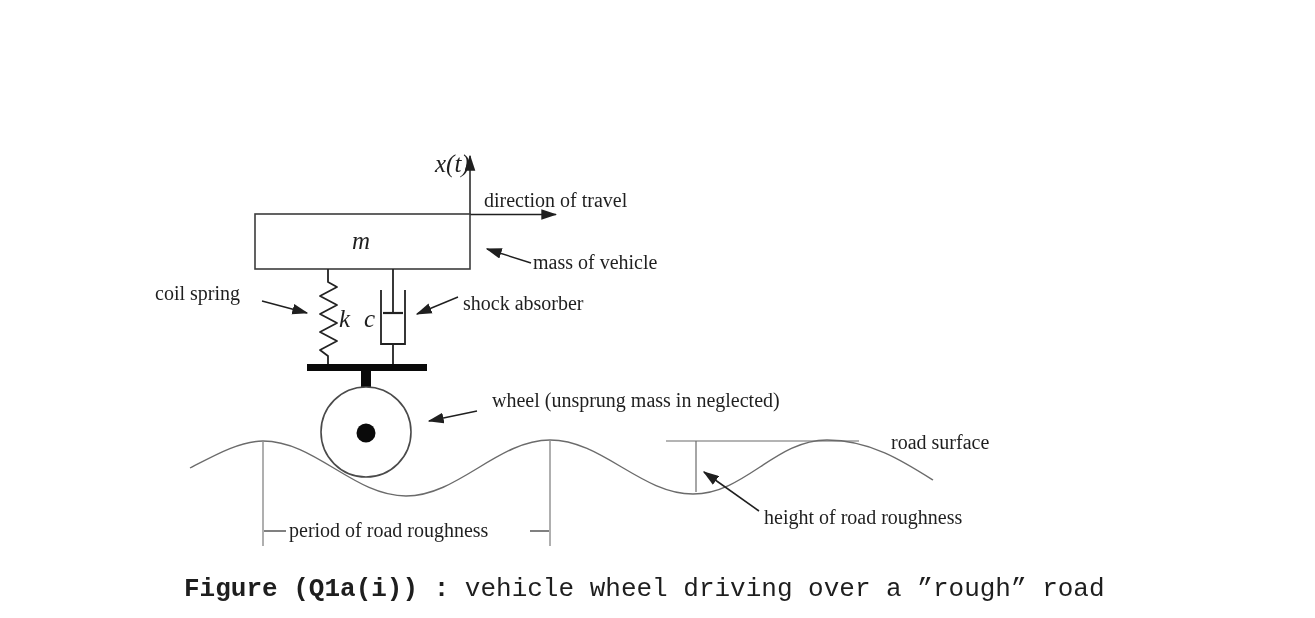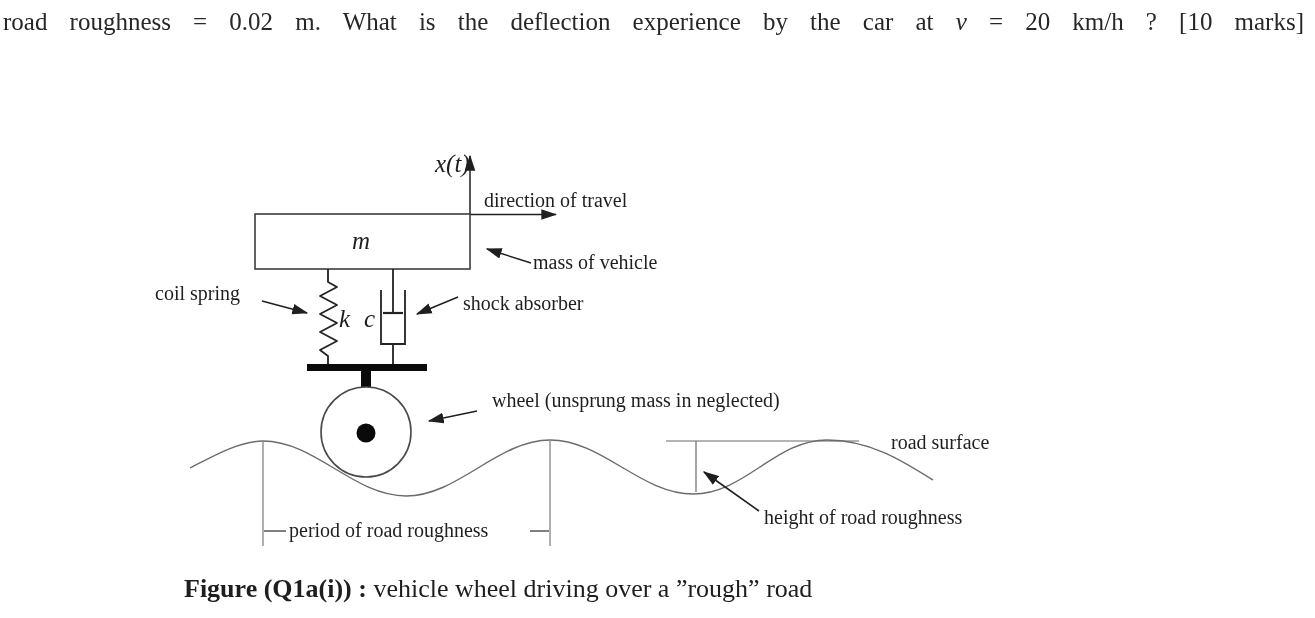--- a/index.html
+++ b/index.html
@@ -12,36 +12,35 @@
   .bd{font-weight:bold;}
   .problem{
     position:absolute;top:4px;left:3px;width:1301px;
   }
   .pline{
     font-size:25px;line-height:35.6px;color:#272727;
     text-align:justify;text-align-last:justify;
   }
   .caption{
     position:absolute;top:574px;left:184px;width:1000px;
-    font-size:26px;color:#1e1e1e;white-space:nowrap;
+    font-size:26px;color:#1e1e1e;white-space:nowrap;font-family:Liberation Mono, monospace;
   }
   svg.diagram{
     position:absolute;top:0;left:0;
   }
   svg.diagram text{
     font-family:"Liberation Serif", serif;
     font-size:20px;fill:#1f1f1f;
   }
   svg.diagram text.math{font-style:italic;font-size:25px;}
 </style>
 </head>
 <body>
 
 <div class="problem">
-  <div class="pline"><span>road roughness = 0.02 m. What is the deflection experience by the car at </span><span class="it">v</span><span> = 20 km/h ? [10 marks]</span></div>
 </div>
 
 <svg class="diagram" width="1315" height="618" viewBox="0 0 1315 618">
   <defs>
     <marker id="ah" viewBox="0 0 12 8" refX="11" refY="4" markerUnits="userSpaceOnUse" markerWidth="16" markerHeight="11" orient="auto-start-reverse">
       <path d="M0,0 L12,4 L0,8 Z" fill="#1f1f1f"></path>
     </marker>
   </defs>
 
   <path d="M190,468 C215,455 240,441 263,441 C315,441 354,496 406,496

